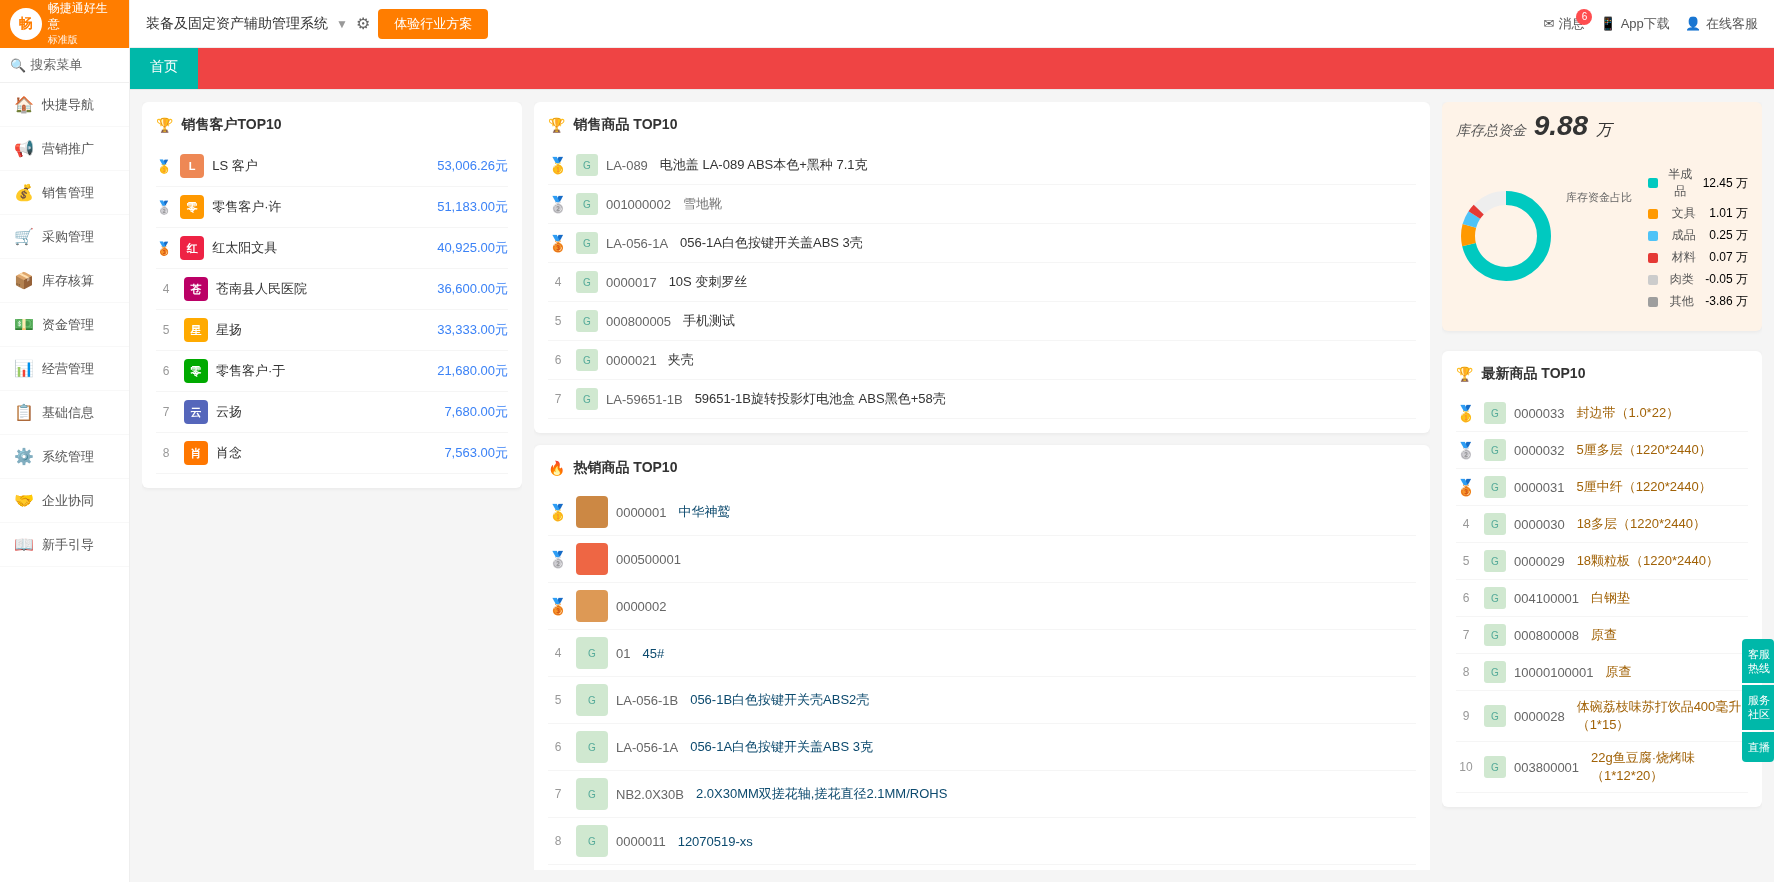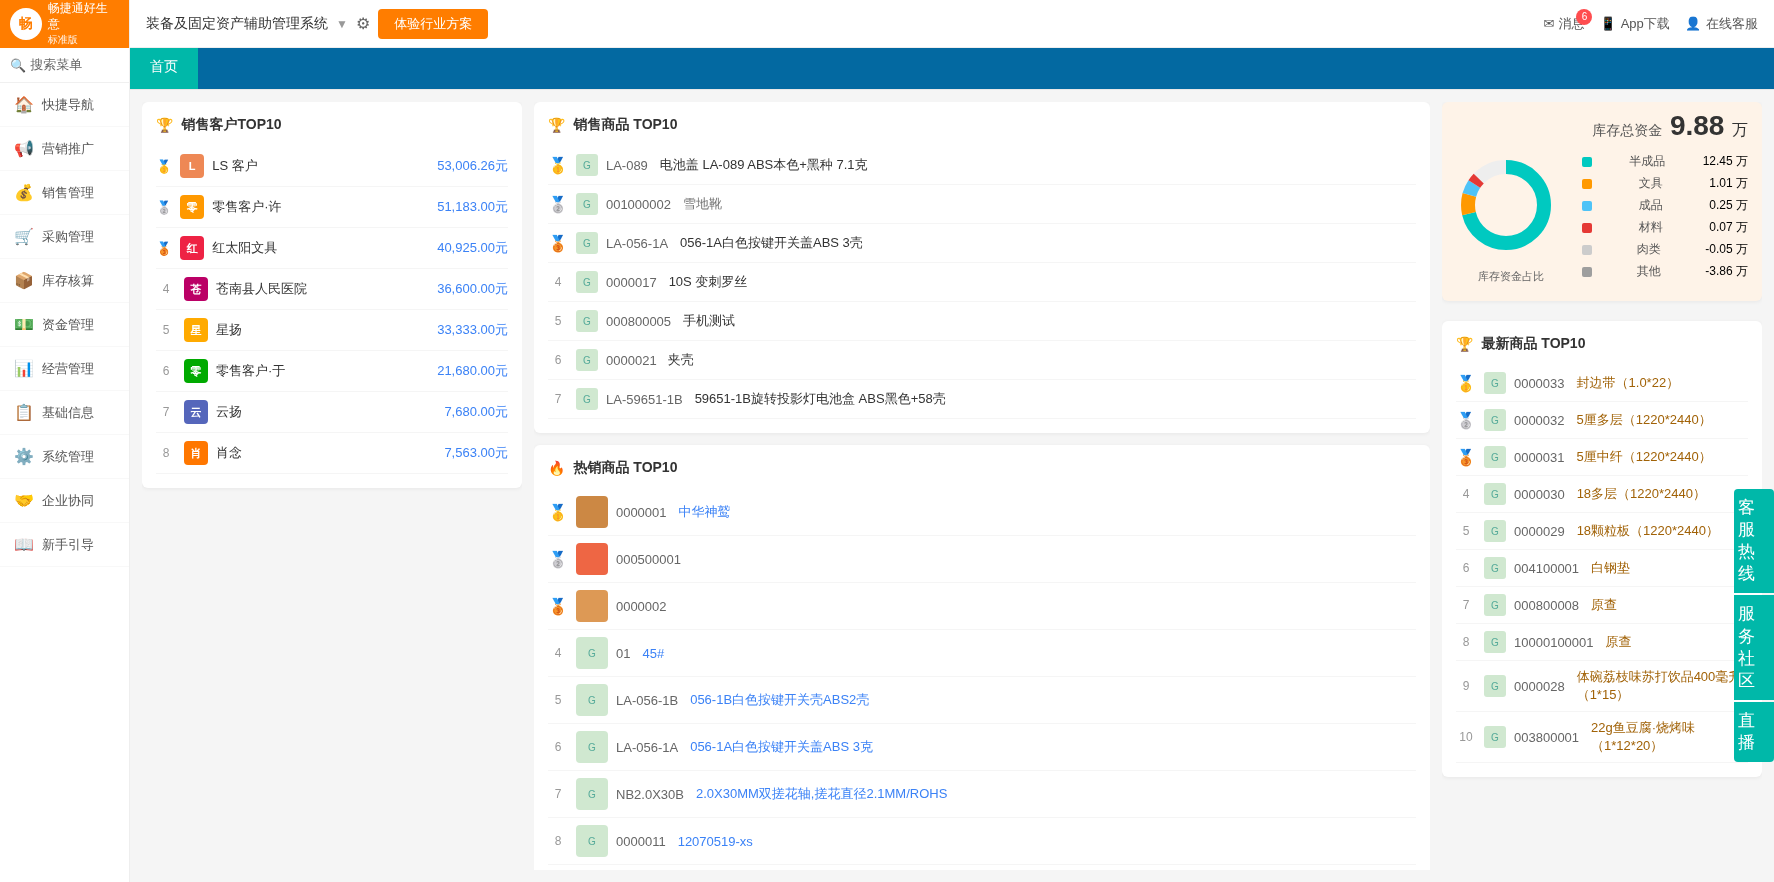--- a/index.html
+++ b/index.html
@@ -120,21 +120,21 @@
       display: flex;
       align-items: center;
       justify-content: center;
       position: absolute;
       top: -6px;
       right: -8px;
     }
 
     
     .nav-tabs {
-      background: #0369a1;
+      background: #ef4444;
       border-bottom: 1px solid #e8e8e8;
       display: flex;
       padding: 0 0;
       align-items: flex-end;
     }
     .nav-tab {
       padding: 10px 20px;
       cursor: pointer;
       font-size: 14px;
       color: #555;
@@ -224,21 +224,21 @@
     .product-img-placeholder {
       width: 32px; height: 32px;
       border-radius: 4px;
       background: #d0e8d0;
       flex-shrink: 0;
       display: flex; align-items: center; justify-content: center;
       color: #5a9;
       font-size: 10px;
     }
     .product-code { color: #666; margin-right: 4px; }
-    .product-name { color: #3b82f6; flex: 1; }
+    .product-name { color: #0c4a6e; flex: 1; }
 
     .inventory-chart-area {
       display: flex;
       align-items: center;
       gap: 16px;
       padding: 8px 0;
     }
     .donut-container {
       width: 110px; height: 110px;
       flex-shrink: 0;
@@ -291,26 +291,26 @@
     
     .float-btns {
       position: fixed;
       right: 0;
       bottom: 120px;
       display: flex;
       flex-direction: column;
       gap: 2px;
     }
     .float-btn {
-      width: 40px;
+      width: 32px;
       background: #00b8a9;
       color: #fff;
-      text-align: left;
+      text-align: right;
       padding: 8px 4px;
-      font-size: 17px;
+      font-size: 11px;
       cursor: pointer;
       line-height: 1.3;
     }
     .float-btn:first-child { border-radius: 4px 4px 0 0; }
     .float-btn:last-child { border-radius: 0 0 4px 4px; }
 
     
     ::-webkit-scrollbar { width: 4px; }
     ::-webkit-scrollbar-track { background: #f1f1f1; }
     ::-webkit-scrollbar-thumb { background: #ccc; border-radius: 2px; }
@@ -579,27 +579,27 @@
     
     
     
   </div>
           </div>
       </div>
     </div>
 
     <div class="col-right">
       <div class="card top-bg">
-        <div style="text-align:right; margin-bottom:3px;">
+        <div style="text-align:left; margin-bottom:16px;font-style:italic;">
           <span style="font-size:14px; color:#555;">库存总资金</span>
           <span style="font-size:28px; font-weight:bold; color:#333; margin:0 4px;">9.88</span>
           <span style="font-size:16px; color:#333;">万</span>
         </div>
         <div class="inventory-chart-area">
-          <div style="display:flex; flex-direction:column; align-items:center;">
+          <div style="display:flex; flex-direction:row; align-items:flex-start;">
             <div class="donut-container">
               <svg viewBox="0 0 100 100" width="100" height="100">
                 <circle cx="50" cy="50" r="38" fill="none" stroke="#eee" stroke-width="14"></circle>
 
                 <circle cx="50" cy="50" r="38" fill="none" stroke="#00c9c0" stroke-width="14" stroke-dasharray="170 69" stroke-dashoffset="0" transform="rotate(-90 50 50)"></circle>
 
                 <circle cx="50" cy="50" r="38" fill="none" stroke="#ff9900" stroke-width="14" stroke-dasharray="19 220" stroke-dashoffset="-170" transform="rotate(-90 50 50)"></circle>
 
                 <circle cx="50" cy="50" r="38" fill="none" stroke="#4fc3f7" stroke-width="14" stroke-dasharray="12 227" stroke-dashoffset="-189" transform="rotate(-90 50 50)"></circle>
 

